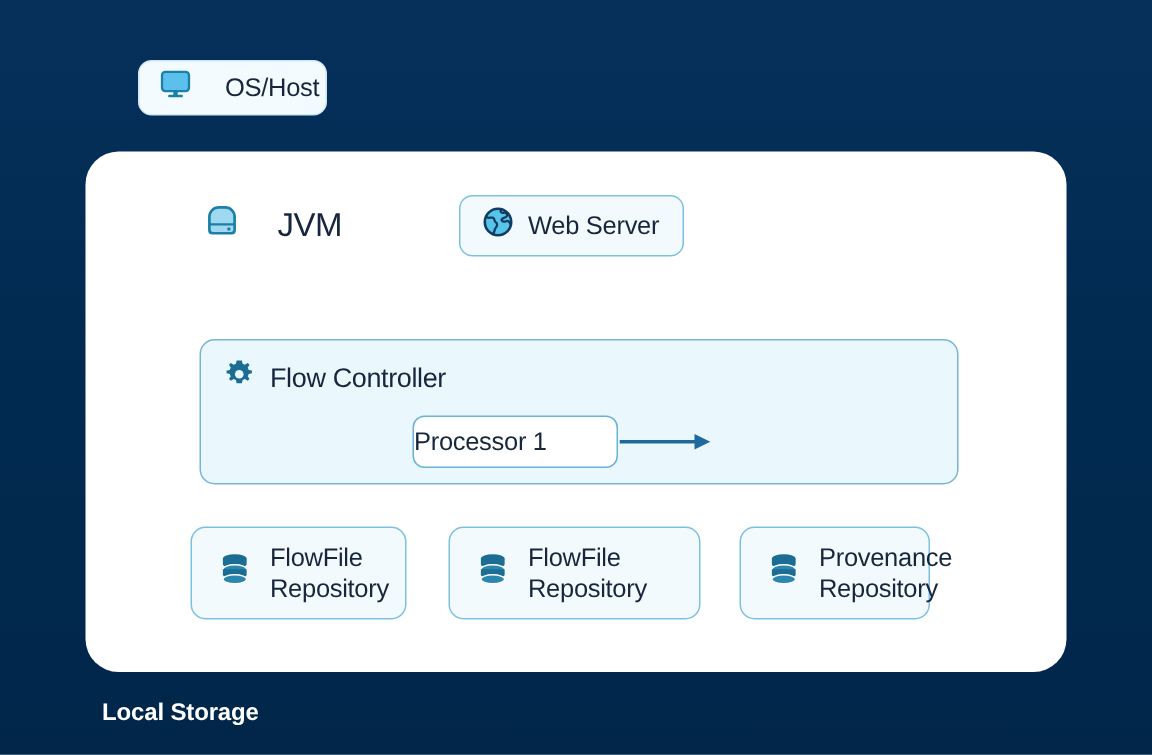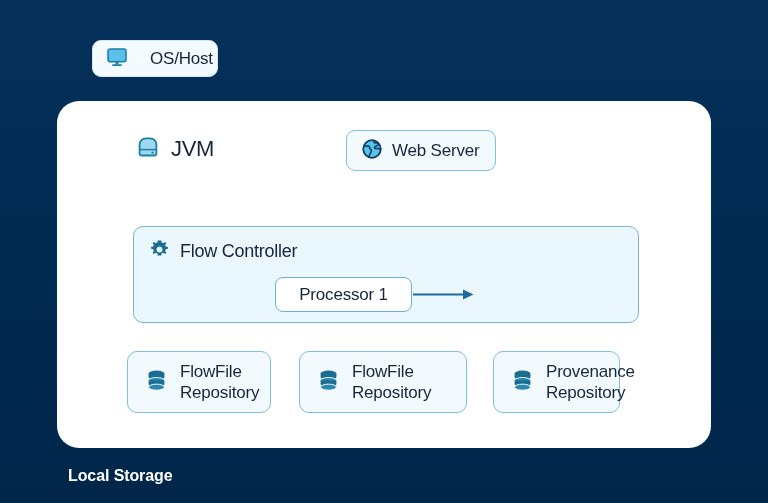--- a/index.html
+++ b/index.html
@@ -54,21 +54,21 @@
     border-radius: 22px;
   }
 
   
   .jvm-group {
     position: absolute;
     left: 78px;
     top: 33px;
     display: flex;
     align-items: center;
-    gap: 10px;
+    gap: 24px;
   }
   .jvm-label {
     font-size: 22px;
     color: #17263c;
     letter-spacing: -0.3px;
   }
 
   .webserver-box {
     position: absolute;
     left: 249px;
@@ -76,21 +76,20 @@
     width: 150px;
     height: 41px;
     box-sizing: border-box;
     background: #f2fafd;
     border: 1.6px solid #7ec0e0;
     border-radius: 9px;
     display: flex;
     align-items: center;
     gap: 9px;
     padding-left: 14px;
-    margin-left: 40px;
   }
   .webserver-label {
     font-size: 17px;
     color: #17263c;
     letter-spacing: -0.2px;
     white-space: nowrap;
   }
 
   
   .flow-controller {
@@ -124,21 +123,20 @@
     left: 141px;
     top: 50px;
     width: 137px;
     height: 35px;
     box-sizing: border-box;
     background: #ffffff;
     border: 1.5px solid #6bb3d6;
     border-radius: 8px;
     display: flex;
     align-items: center;
-    justify-content: center;
   }
   .ext-box {
     position: absolute;
     left: 343px;
     top: 50px;
     width: 146px;
     height: 35px;
     box-sizing: border-box;
     background: #ffffff;
     border: 1.5px solid #6bb3d6;

